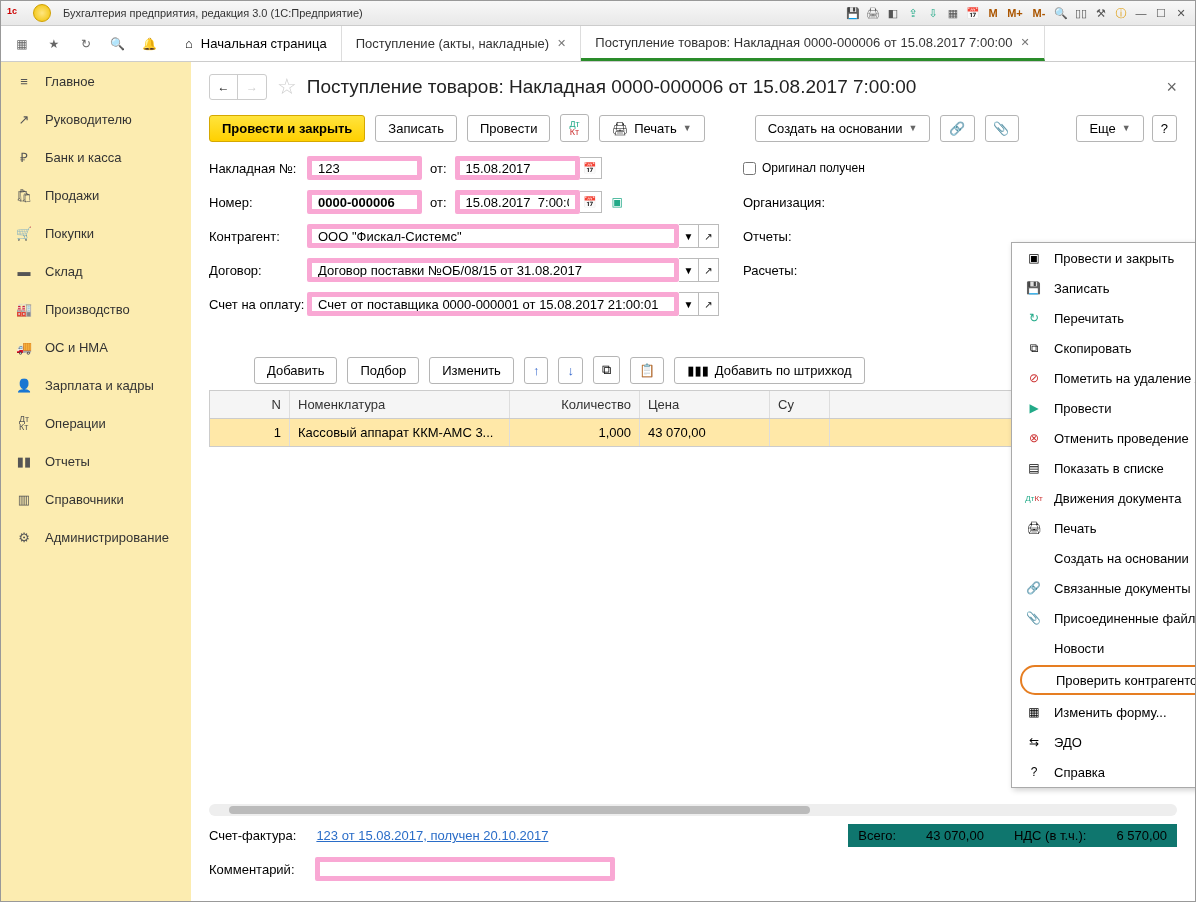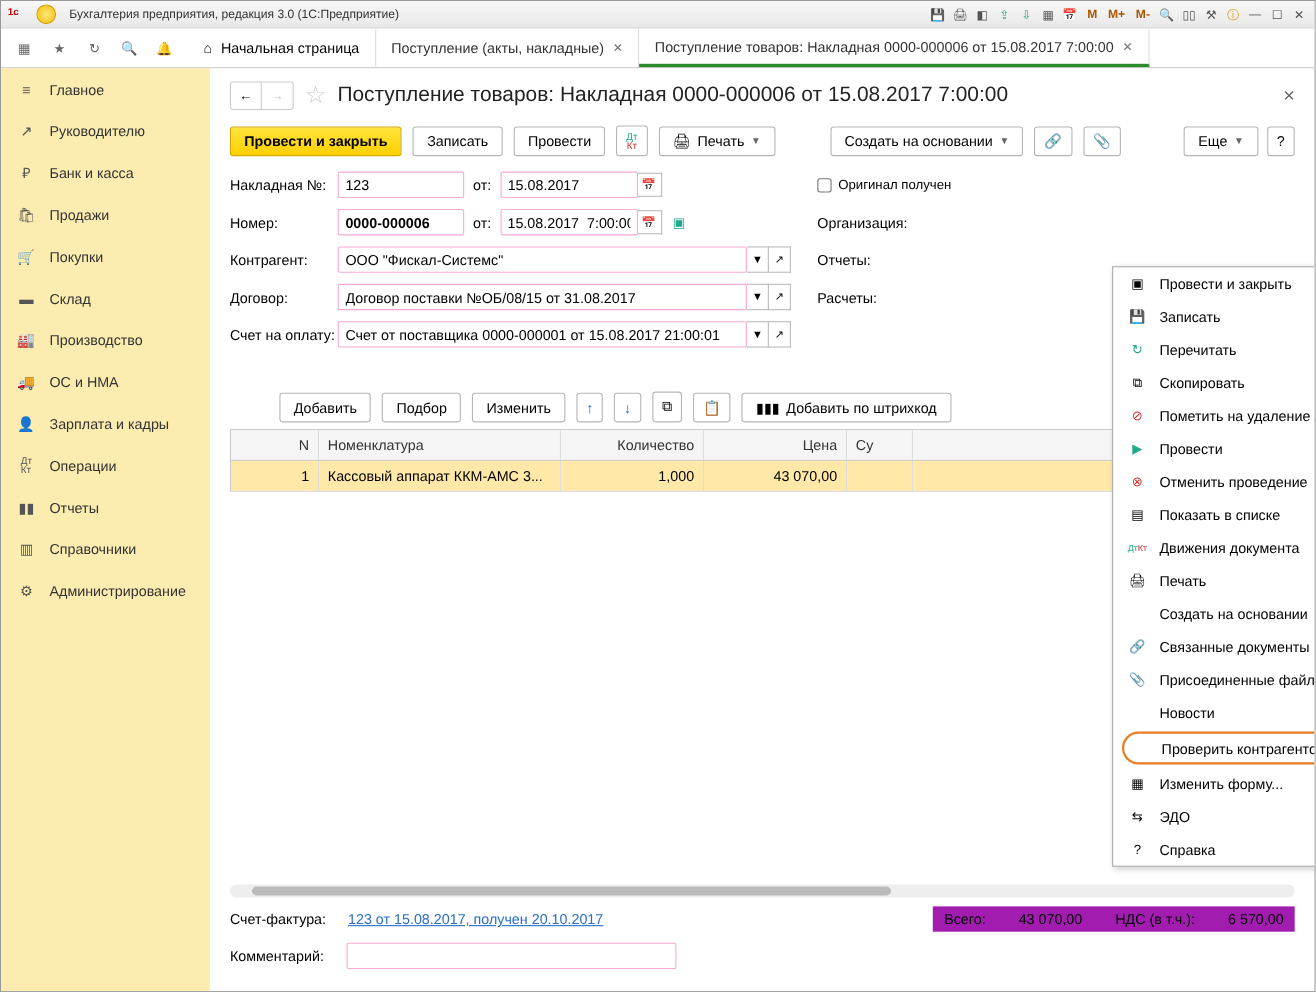--- a/index.html
+++ b/index.html
@@ -46,52 +46,52 @@
 .btn.primary { background: linear-gradient(#ffe43d, #ffd000); border-color: #d5a800; font-weight: bold; }
 .btn.icon-only { padding: 5px 8px; }
 .btn .caret { font-size: 9px; color: #666; }
 
 
 .form-area { display: flex; gap: 24px; }
 .form-left { flex: 0 0 510px; }
 .form-right { flex: 1; }
 .frow { display: flex; align-items: center; margin-bottom: 10px; height: 24px; }
 .flabel { width: 98px; font-size: 13px; color: #000000; }
-.finput { border: 1px solid #f9a8d4; padding: 3px 6px; font-size: 13px; height: 24px; border-radius: 2px; }
+.finput { border: 5px solid #f9a8d4; padding: 3px 6px; font-size: 13px; height: 24px; border-radius: 2px; }
 .fwide { flex: 1; }
 .datelabel { margin: 0 8px; font-size: 13px; }
 .calico { width: 22px; height: 22px; border: 1px solid #bbb; border-left: none; display: flex; align-items: center; justify-content: center; font-size: 11px; cursor: pointer; }
 .relbtn { width: 20px; height: 24px; border: 1px solid #bbb; border-left: none; display: flex; align-items: center; justify-content: center; font-size: 10px; cursor: pointer; }
 .chk { margin-right: 6px; }
 
 
 .ttoolbar { display: flex; align-items: center; gap: 10px; margin-top: 30px; margin-bottom: 6px; padding-left: 45px; }
 
 
 .table { border: 1px solid #ccc; }
 .thead { display: flex; background: #f5f5f5; border-bottom: 1px solid #ccc; }
 .th { padding: 6px 8px; font-size: 13px; color: #333; border-right: 1px solid #ddd; }
 .trow { display: flex; background: #ffe8a8; }
 .td { padding: 6px 8px; font-size: 13px; border-right: 1px solid #ddd; }
 .c-n { width: 80px; text-align: right; }
 .c-nom { width: 220px; }
 .c-qty { width: 130px; text-align: right; }
-.c-pr { width: 130px; text-align: right; }
+.c-pr { width: 130px; }
 .c-su { width: 60px; }
 
 
 .dropdown { position: absolute; top: 180px; left: 820px; width: 335px; background: #fff; border: 1px solid #aaa; box-shadow: 2px 2px 6px rgba(0,0,0,0.2); z-index: 10; }
 .dd-item { display: flex; align-items: center; gap: 12px; padding: 7px 14px; font-size: 13px; cursor: pointer; }
 .dd-item.highlighted { border: 2px solid #e67e22; border-radius: 16px; margin: 2px 8px; padding: 5px 6px; }
 .dd-icon { width: 16px; height: 16px; display: flex; align-items: center; justify-content: center; font-size: 12px; }
 
 
 .footer { position: absolute; bottom: 0; left: 190px; right: 0; padding: 10px 18px; }
 .footer-row { display: flex; align-items: center; gap: 20px; margin-bottom: 10px; font-size: 13px; }
-.totals { margin-left: auto; background: #a21caf; padding: 4px 10px; display: flex; gap: 30px; align-items: center; }
+.totals { margin-left: auto; background: #0f766e; padding: 4px 10px; display: flex; gap: 30px; align-items: center; }
 .link { color: #2a6dc8; text-decoration: underline; cursor: pointer; }
 .scrollbar-h { height: 12px; background: #eee; margin: 8px 0; border-radius: 6px; position: relative; }
 .scrollbar-h::after { content:""; position:absolute; left:20px; width:60%; height:8px; top:2px; background:#bbb; border-radius:4px; }
 </style>
 </head>
 <body>
 
 <div class="titlebar">
   <div class="titlebar-left">
     <span class="tb1c">1c</span>

